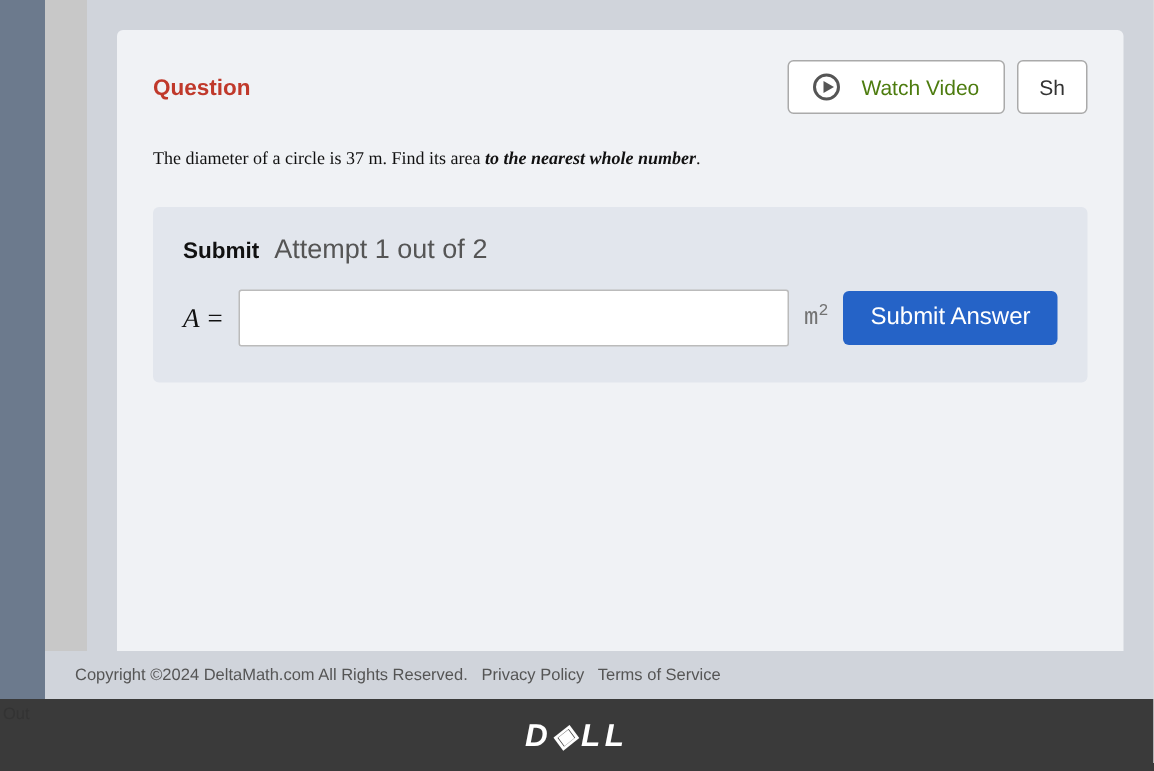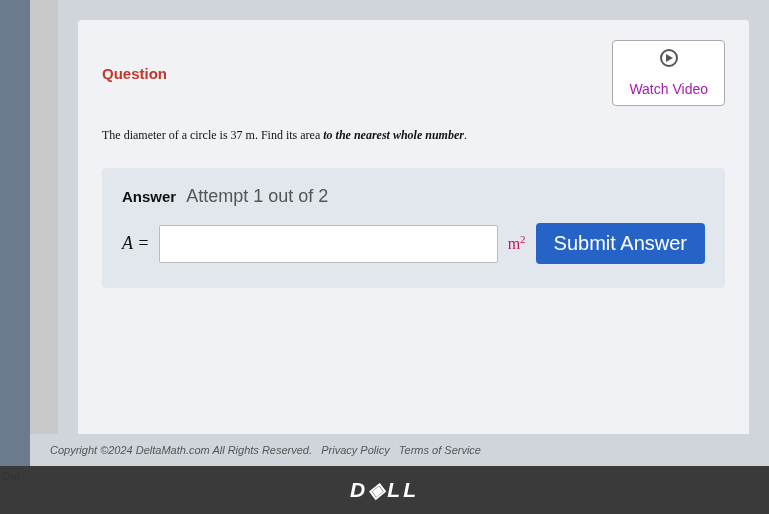--- a/index.html
+++ b/index.html
@@ -81,22 +81,21 @@
       display: flex;
       align-items: center;
       gap: 14px;
       background: white;
       border: 1.5px solid #aaa;
       border-radius: 4px;
       padding: 8px 16px;
       font-size: 14px;
       font-family: Arial, sans-serif;
       cursor: pointer;
-      color: #a21caf;
-      flex-direction: column;
+      color: #4d7c0f;
     }
 
     .watch-video-btn .play-icon {
       width: 18px;
       height: 18px;
       border: 2px solid #555;
       border-radius: 50%;
       display: flex;
       align-items: center;
       justify-content: center;
@@ -181,35 +180,35 @@
       border: 1.5px solid #bbb;
       background: white;
       border-radius: 2px;
       font-size: 16px;
       padding: 0 8px;
       outline: none;
     }
 
     .unit-label {
       font-size: 16px;
-      color: #be185d;
-      font-family: Liberation Serif, serif;
+      color: #737373;
+      font-family: Liberation Mono, monospace;
     }
 
     .unit-label sup {
       font-size: 11px;
     }
 
     .submit-btn {
       background: #2563c7;
       color: white;
       border: none;
       border-radius: 4px;
       padding: 9px 18px;
-      font-size: 20px;
+      font-size: 16px;
       font-family: Arial, sans-serif;
       cursor: pointer;
       white-space: nowrap;
     }
 
     .sidebar-left {
       position: absolute;
       left: 0;
       top: 0;
       width: 30px;
@@ -220,21 +219,20 @@
     .footer-area {
       position: absolute;
       bottom: 48px;
       left: 30px;
       right: 0;
       height: 32px;
       background: #d0d4db;
       display: flex;
       align-items: center;
       padding: 0 20px;
-      font-style: italic;
     }
 
     .footer-text {
       font-size: 11px;
       color: #555;
       font-family: Arial, sans-serif;
     }
 
     .footer-text a {
       color: #555;
@@ -258,30 +256,31 @@
 <div class="main-content">
   <div class="page-area">
 
     <div class="top-bar">
       <span class="question-label">Question</span>
       <div class="top-buttons">
         <button class="watch-video-btn">
           <div class="play-icon"></div>
           <span>Watch Video</span>
         </button>
+        <button class="show-btn">Sh</button>
       </div>
     </div>
 
     <div class="question-text">
       <span>The diameter of a circle is 37 m. Find its area </span><em>to the nearest whole number</em><span>.</span>
     </div>
 
     <div class="answer-section">
       <div class="answer-header">
-        <span class="answer-label">Answer</span>
+        <span class="answer-label">Submit</span>
         <span class="attempt-text">Attempt 1 out of 2</span>
       </div>
       <div class="answer-row">
         <span class="equation-label">A =</span>
         <input class="answer-input" type="text" style="">
         <span class="unit-label">
           <span>m</span><sup>2</sup>
         </span>
         <button class="submit-btn">Submit Answer</button>
       </div>

